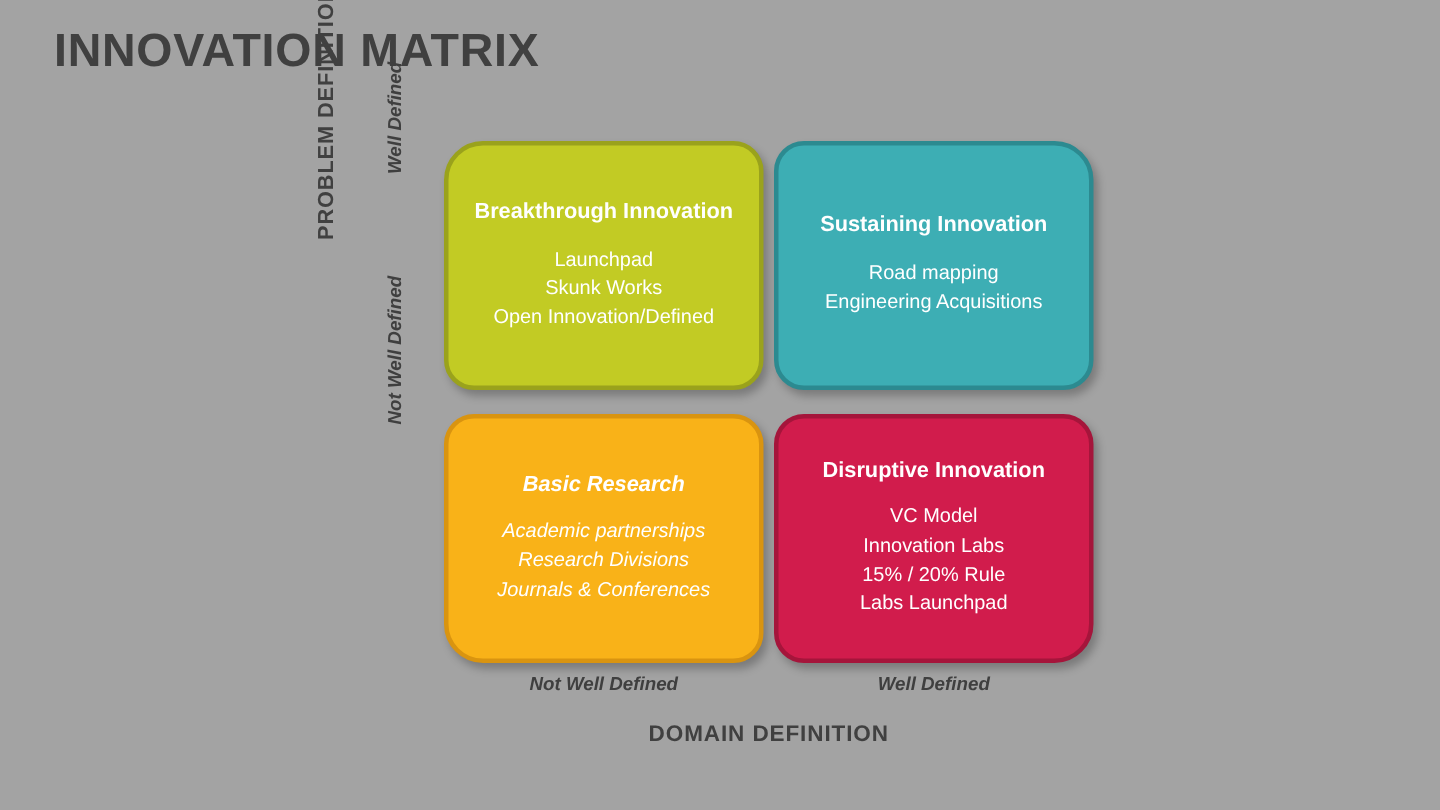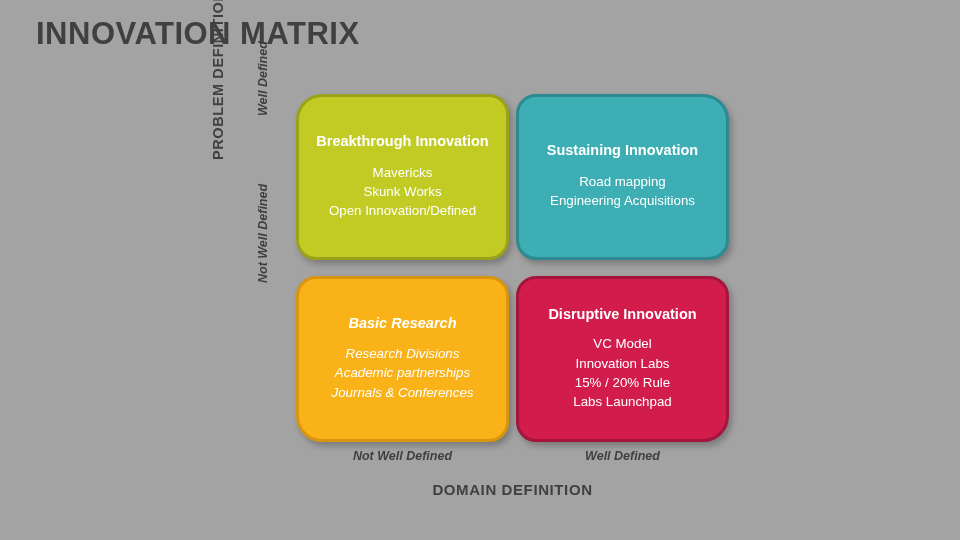--- a/index.html
+++ b/index.html
@@ -176,39 +176,39 @@
 
 <div id="slide">
 
   <div id="page-title">INNOVATION MATRIX</div>
 
   <div id="matrix">
 
     <div class="quadrant" id="quad-breakthrough">
       <div class="q-title">Breakthrough Innovation</div>
       <div class="q-items">
-        <div>Mavericks</div>
+        <div>Launchpad</div>
         <div>Skunk Works</div>
         <div>Open Innovation/Defined</div>
       </div>
     </div>
 
     <div class="quadrant" id="quad-sustaining">
       <div class="q-title">Sustaining Innovation</div>
       <div class="q-items">
         <div>Road mapping</div>
         <div>Engineering Acquisitions</div>
       </div>
     </div>
 
     <div class="quadrant" id="quad-basic">
       <div class="q-title">Basic Research</div>
       <div class="q-items">
+        <div>Academic partnerships</div>
         <div>Research Divisions</div>
-        <div>Academic partnerships</div>
         <div>Journals &amp; Conferences</div>
       </div>
     </div>
 
     <div class="quadrant" id="quad-disruptive">
       <div class="q-title">Disruptive Innovation</div>
       <div class="q-items">
         <div>VC Model</div>
         <div>Innovation Labs</div>
         <div>15% / 20% Rule</div>

